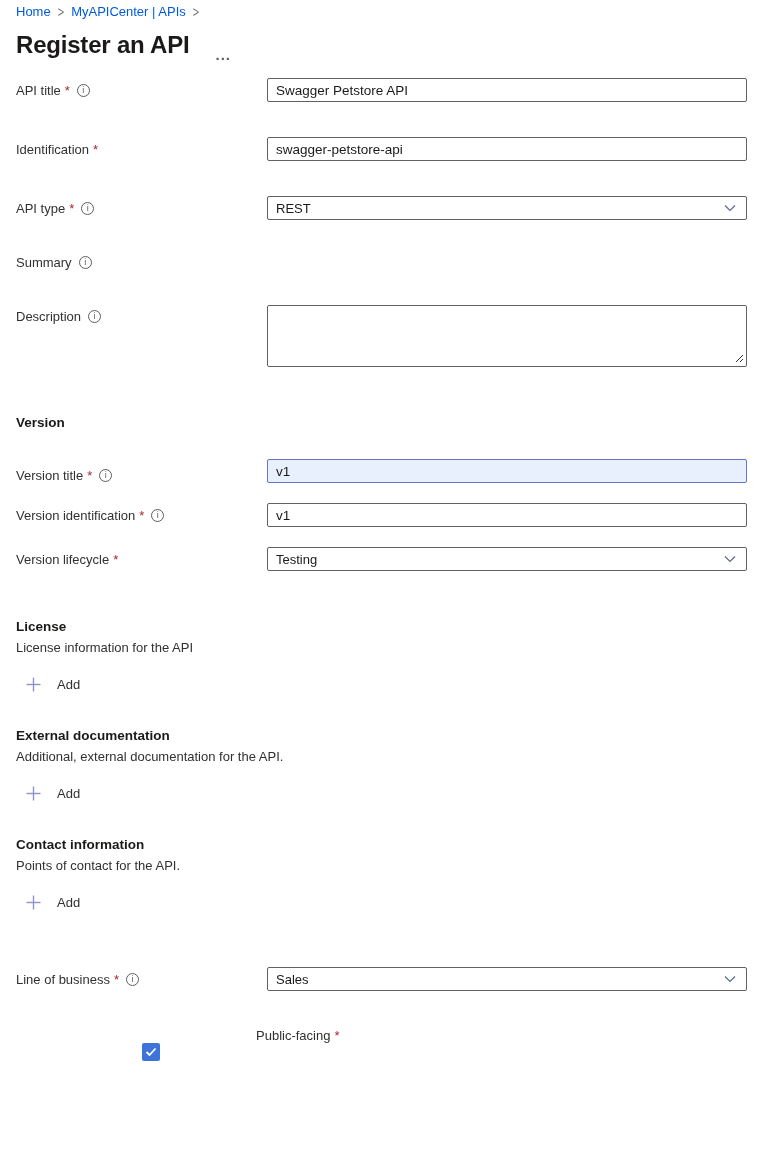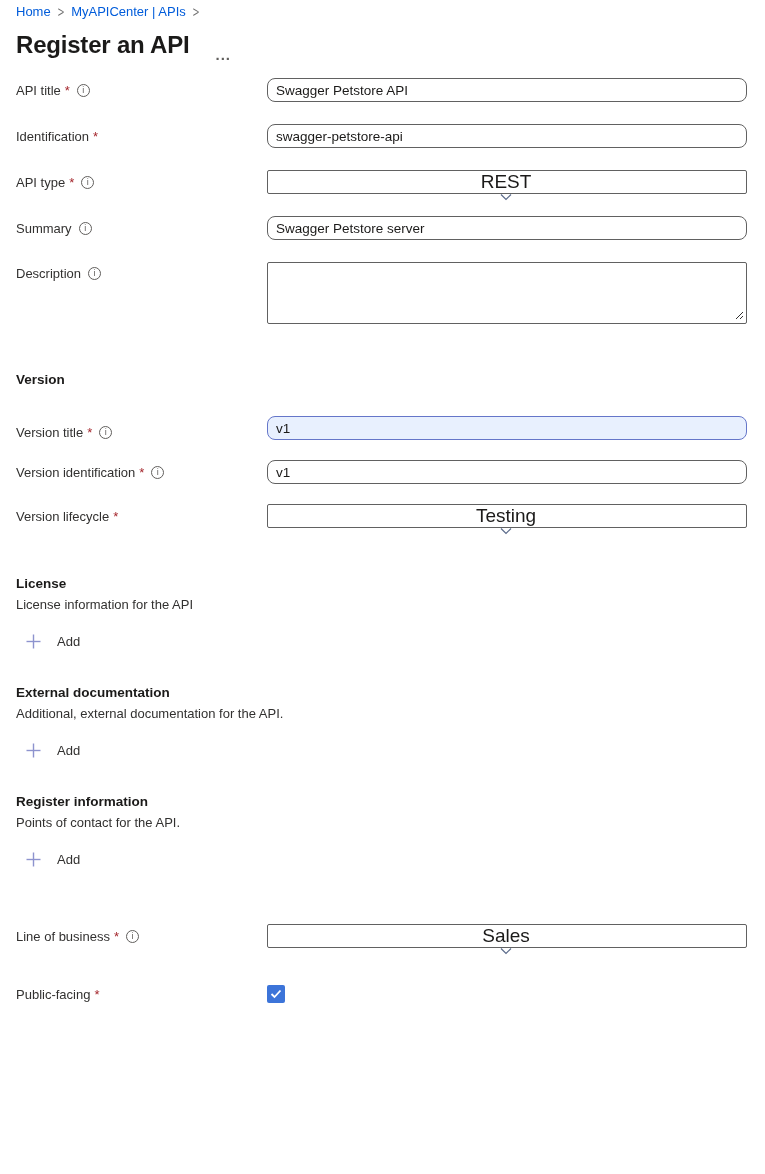--- a/index.html
+++ b/index.html
@@ -17,44 +17,44 @@
   .breadcrumb a { color: #015cda; text-decoration: none; cursor: pointer; }
   .crumb-sep { color: #6f6f6f; font-size: 11px; margin: 0 7px; transform: scaleY(1.25); display: inline-block; }
 
   
   .title-row { display: flex; align-items: flex-end; margin-top: 10px; }
   .page-title { font-size: 24px; line-height: 30px; font-weight: 700; color: #1b1a19; letter-spacing: -0.2px; }
   .more-btn { margin-left: 24px; color: #605e5c; font-size: 15px; font-weight: 700; letter-spacing: 1px; line-height: 10px; cursor: pointer; background: none; border: none; padding: 0 2px; }
   .page-subtitle { margin-top: 2px; font-size: 12px; line-height: 14px; color: #605e5c; }
 
   
-  .form-row { display: flex; align-items: center; margin-top: 22px; }
+  .form-row { display: flex; align-items: center; margin-top: 35px; }
   .form-row.top-align { align-items: flex-start; }
   .label-cell { width: 251px; flex: none; font-size: 13px; color: #323130; display: flex; align-items: center; }
   .top-align .label-cell { padding-top: 4px; }
   .req { color: #a4262c; margin-left: 4px; }
   .info-icon {
     width: 13px; height: 13px; flex: none; margin-left: 7px;
     border: 1px solid #605e5c; border-radius: 50%;
     display: inline-flex; align-items: center; justify-content: center;
     font-size: 9px; line-height: 1; color: #605e5c; cursor: default;
   }
   .field-cell { width: 480px; flex: none; position: relative; }
 
   .text-input {
-    width: 480px; height: 24px; border: 1px solid #616161; border-radius: 8px;
+    width: 480px; height: 24px; border: 1px solid #616161; border-radius: 2px;
     padding: 0 8px; font-size: 13.5px; font-family: inherit; color: #1b1a19;
     background: #ffffff; outline: none;
   }
   .text-input.autofill { background: #e8f0fe; border-color: #6576c9; }
 
   .select-box {
     width: 480px; height: 24px; border: 1px solid #616161; border-radius: 2px;
-    padding: 0 10px 0 8px; font-size: 19px; color: #1b1a19; background: #ffffff;
-    display: flex; align-items: center; justify-content: space-between; cursor: pointer; flex-direction: column;
+    padding: 0 10px 0 8px; font-size: 13px; color: #1b1a19; background: #ffffff;
+    display: flex; align-items: center; justify-content: space-between; cursor: pointer;
   }
   .chevron { flex: none; display: inline-flex; }
 
   .textarea-wrap { position: relative; width: 480px; }
   textarea.desc {
     width: 480px; height: 62px; border: 1px solid #616161; border-radius: 2px;
     padding: 4px 8px; font-size: 13.5px; font-family: inherit; color: #1b1a19;
     resize: none; outline: none; display: block;
   }
   .resize-handle { position: absolute; right: 3px; bottom: 4px; cursor: nwse-resize; display: inline-flex; }
@@ -71,21 +71,21 @@
 
   
   .checkbox {
     width: 18px; height: 18px; border-radius: 2px; background: #3c74d9;
     display: inline-flex; align-items: center; justify-content: center; cursor: pointer;
   }
 
   .vt-gap-first { margin-top: 28px; align-items: flex-end; }
   .vt-gap { margin-top: 20px; }
   .lob-gap { margin-top: 53px; }
-  .pf-gap { margin-top: 37px; }
+  .pf-gap { margin-top: 37px; flex-direction: column; }
 </style>
 </head>
 <body>
 
 <div class="page">
 
   
   <nav class="breadcrumb">
     <a>Home</a>
     <span class="crumb-sep">&gt;</span>
@@ -141,23 +141,20 @@
         </span>
       </div>
     </div>
   </div>
 
   
   <div class="form-row">
     <div class="label-cell">
       <span>Summary</span>
       <span class="info-icon">i</span>
-    </div>
-    <div class="field-cell">
-      <input class="text-input" value="Swagger Petstore server" style="">
     </div>
   </div>
 
   
   <div class="form-row top-align">
     <div class="label-cell">
       <span>Description</span>
       <span class="info-icon">i</span>
     </div>
     <div class="field-cell">
@@ -235,21 +232,21 @@
     <span style="display:inline-flex">
       <svg width="15" height="15" viewBox="0 0 15 15">
           <line x1="7.5" y1="0.5" x2="7.5" y2="14.5" stroke="#8d93ce" stroke-width="1.4"></line>
           <line x1="0.5" y1="7.5" x2="14.5" y2="7.5" stroke="#8d93ce" stroke-width="1.4"></line>
         </svg>
     </span>
     <span>Add</span>
   </button>
 
   
-  <div class="section-heading wide-gap">Register information</div>
+  <div class="section-heading wide-gap">Contact information</div>
   <div class="section-desc">Points of contact for the API.</div>
   <button class="add-btn">
     <span style="display:inline-flex">
       <svg width="15" height="15" viewBox="0 0 15 15">
           <line x1="7.5" y1="0.5" x2="7.5" y2="14.5" stroke="#8d93ce" stroke-width="1.4"></line>
           <line x1="0.5" y1="7.5" x2="14.5" y2="7.5" stroke="#8d93ce" stroke-width="1.4"></line>
         </svg>
     </span>
     <span>Add</span>
   </button>

